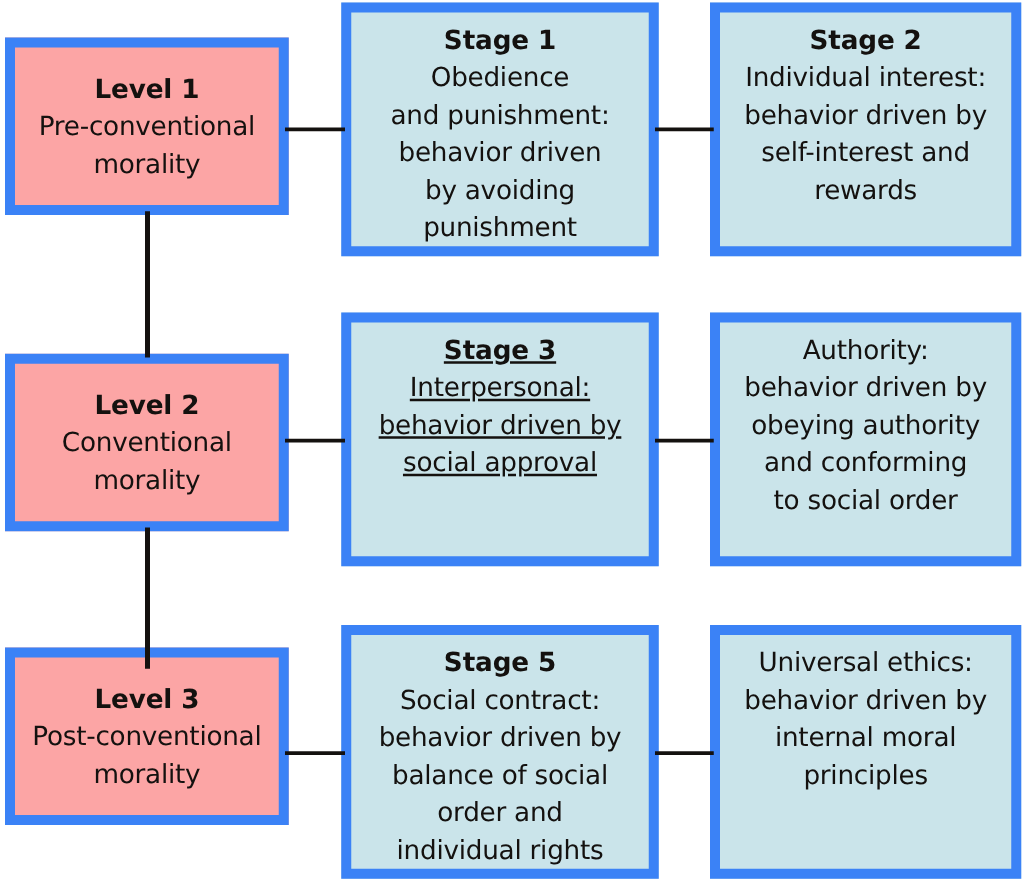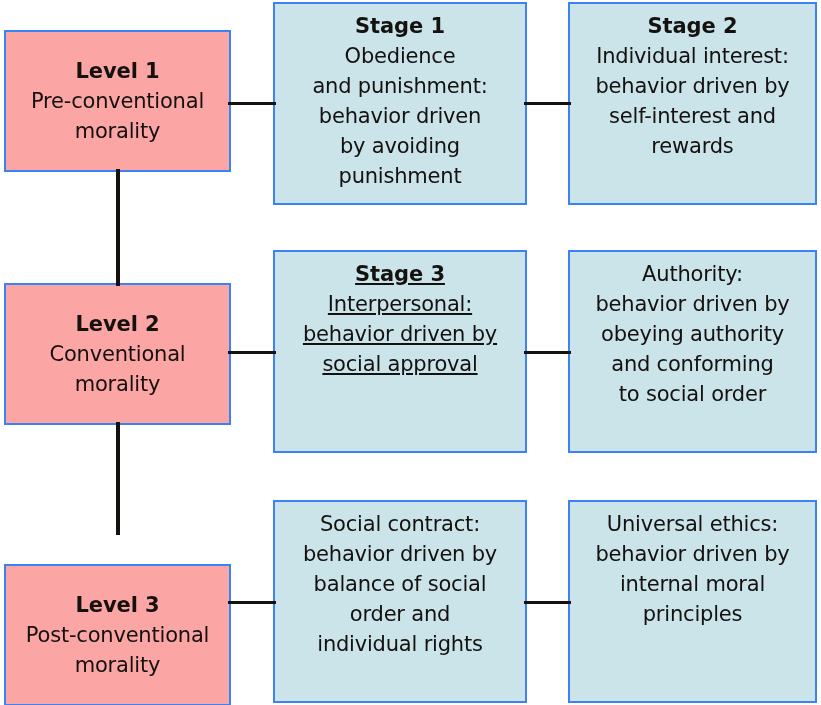--- a/index.html
+++ b/index.html
@@ -14,21 +14,21 @@
     position: relative;
     width: 821px;
     height: 705px;
     background: #ffffff;
     overflow: hidden;
   }
 
   .box {
     position: absolute;
     box-sizing: border-box;
-    border: 2px solid #3b82f6;
+    border: 8px solid #3b82f6;
     display: flex;
     flex-direction: column;
     align-items: center;
     text-align: center;
     color: #14110f;
   }
 
   .level-box {
     background: #fca5a5;
     justify-content: center;
@@ -108,27 +108,28 @@
   </div>
 
   <div class="box stage-box" style="left:568px; top:250px; width:249px; height:203px;">
     <div class="box-body">Authority:
 behavior driven by
 obeying authority
 and conforming
 to social order</div>
   </div>
 
-  <div class="box level-box" style="left:4px; top:564px; width:227px; height:142px;">
+  <div class="box level-box" style="left:4px; top:518px; width:227px; height:142px;">
     <div class="box-title">Level 3</div>
     <div class="box-body">Post-conventional
 morality</div>
   </div>
 
   <div class="box stage-box" style="left:273px; top:500px; width:254px; height:203px;">
+    <div class="box-title">Stage 5</div>
     <div class="box-body">Social contract:
 behavior driven by
 balance of social
 order and
 individual rights</div>
   </div>
 
   <div class="box stage-box" style="left:568px; top:500px; width:249px; height:203px;">
     <div class="box-body">Universal ethics:
 behavior driven by

